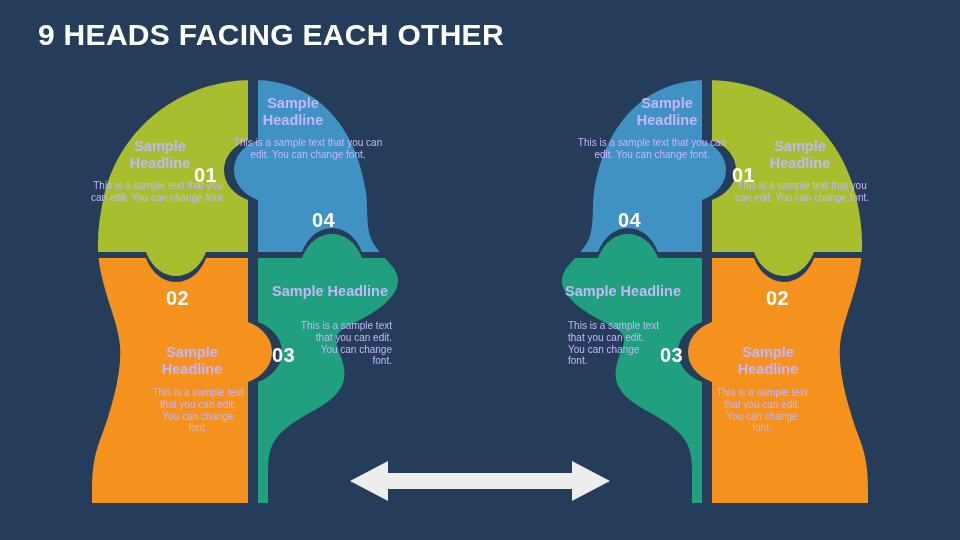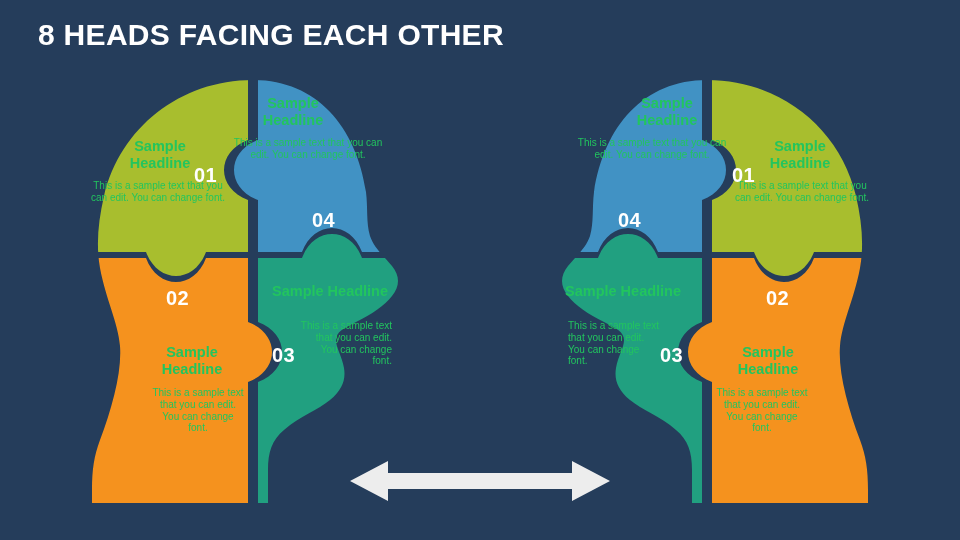--- a/index.html
+++ b/index.html
@@ -11,40 +11,40 @@
   }
   #slide{position:absolute;inset:0;}
   #title{
     position:absolute;left:38px;top:18px;
     font-size:30px;font-weight:bold;letter-spacing:.3px;
     color:#FFFFFF;
     white-space:nowrap;
   }
   svg.stage{position:absolute;left:0;top:0;width:960px;height:540px;}
   .lbl{
-    position:absolute;color:#22c55e;
+    position:absolute;color:#c4b5fd;
     line-height:1.18;
     pointer-events:none;
   }
   .hl{font-weight:bold;font-size:14.5px;}
   .bd{font-size:10px;font-weight:normal;}
   .num{
     position:absolute;color:#FFFFFF;font-weight:bold;font-size:20px;
     letter-spacing:.5px;
   }
   .c-center{text-align:center;}
   .c-right{text-align:right;}
   .c-left{text-align:left;}
 </style>
 </head>
 <body>
 
 <div id="slide">
 
-  <div id="title">8 HEADS FACING EACH OTHER</div>
+  <div id="title">9 HEADS FACING EACH OTHER</div>
 
   <svg class="stage" viewBox="0 0 960 540">
     <defs>
 
       <clipPath id="clipLeftHead" clipPathUnits="userSpaceOnUse">
         <path d="M 253 80
                  C 180 80, 120 128, 104 196
                  C 98 222, 96 246, 100 268
                  C 106 300, 118 322, 120 346
                  C 122 372, 112 408, 100 440

